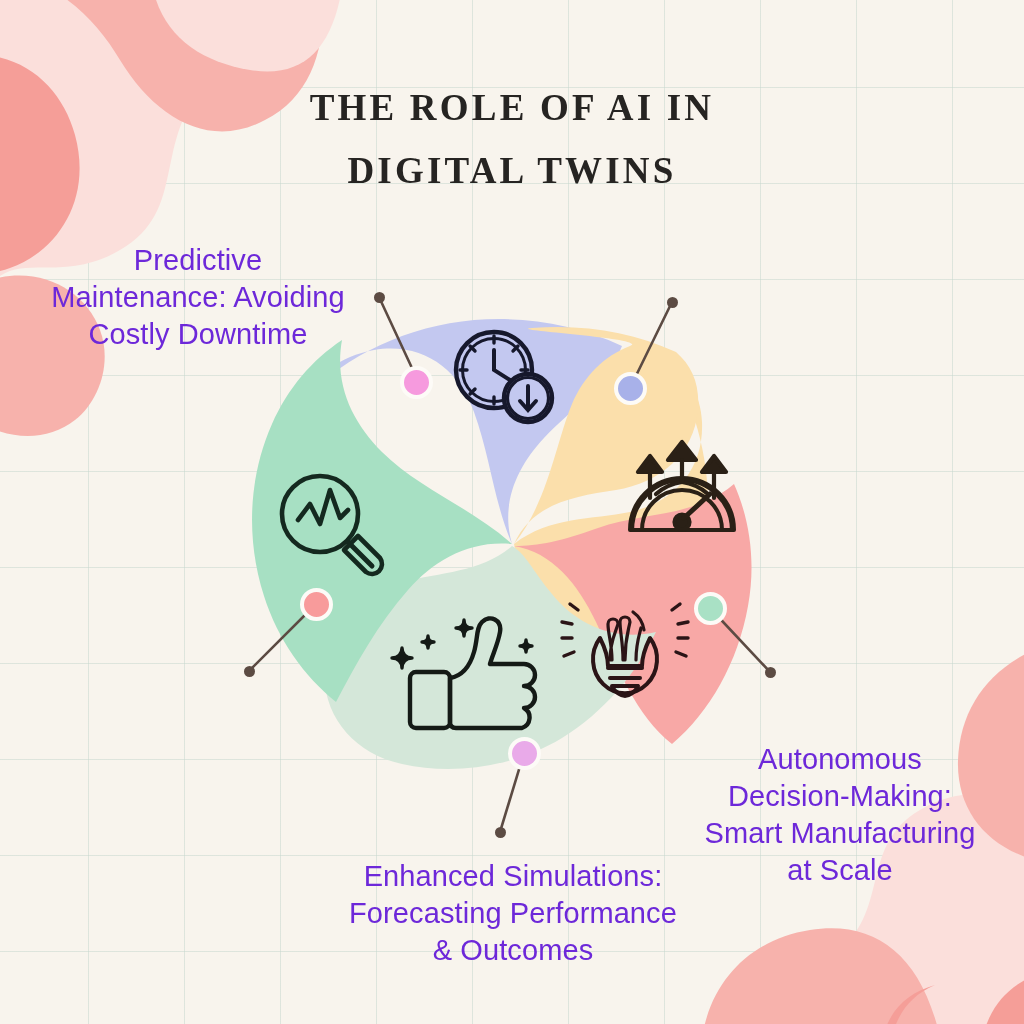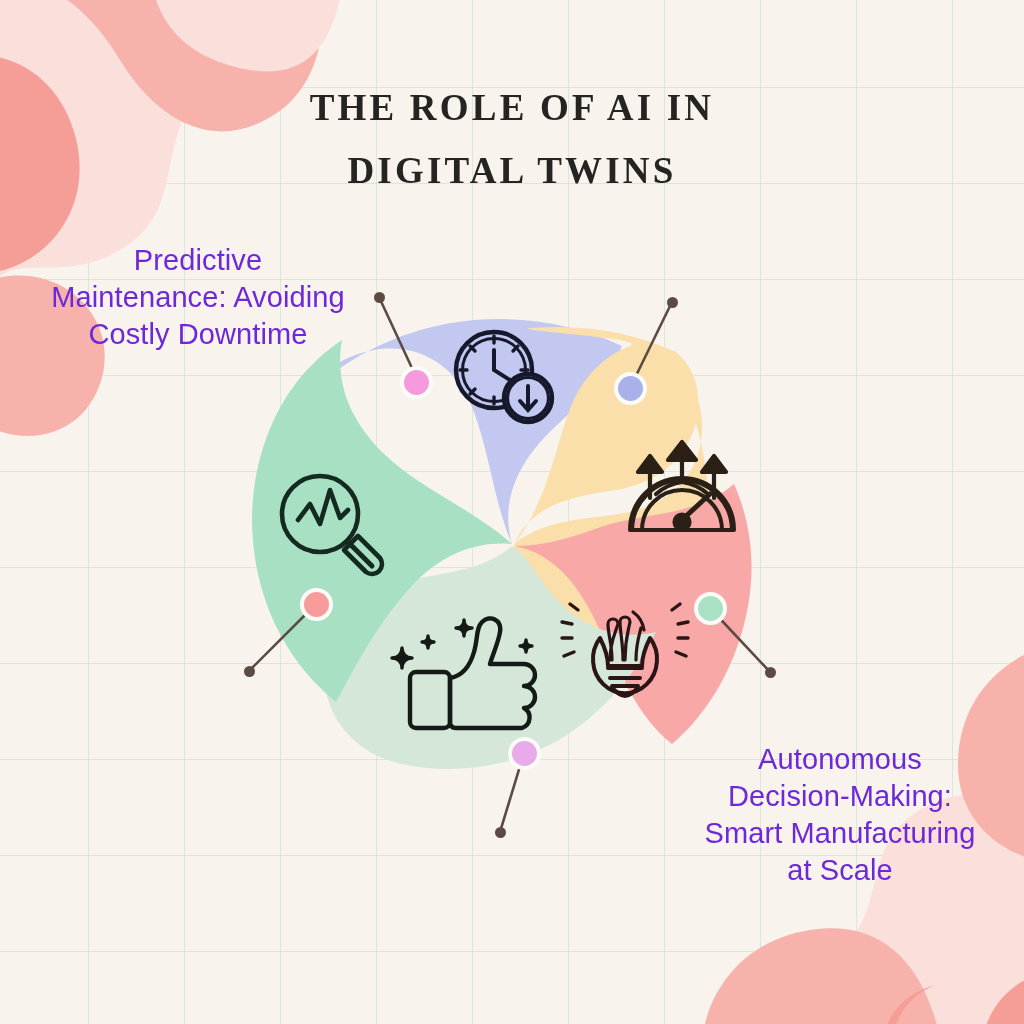--- a/index.html
+++ b/index.html
@@ -298,15 +298,18 @@
   <div class="label t-center" style="left:28px;top:242px;width:340px;">Predictive
 Maintenance: Avoiding
 Costly Downtime</div>
 
 
   <div class="label t-center" style="left:690px;top:733px;width:300px;margin-top:8px;">Autonomous
 Decision-Making:
 Smart Manufacturing
 at Scale</div>
 
+  <div class="label t-center" style="left:332px;top:858px;width:362px;">Enhanced Simulations:
+Forecasting Performance
+&amp; Outcomes</div>
 
 
 </div>
 
 </body></html>

